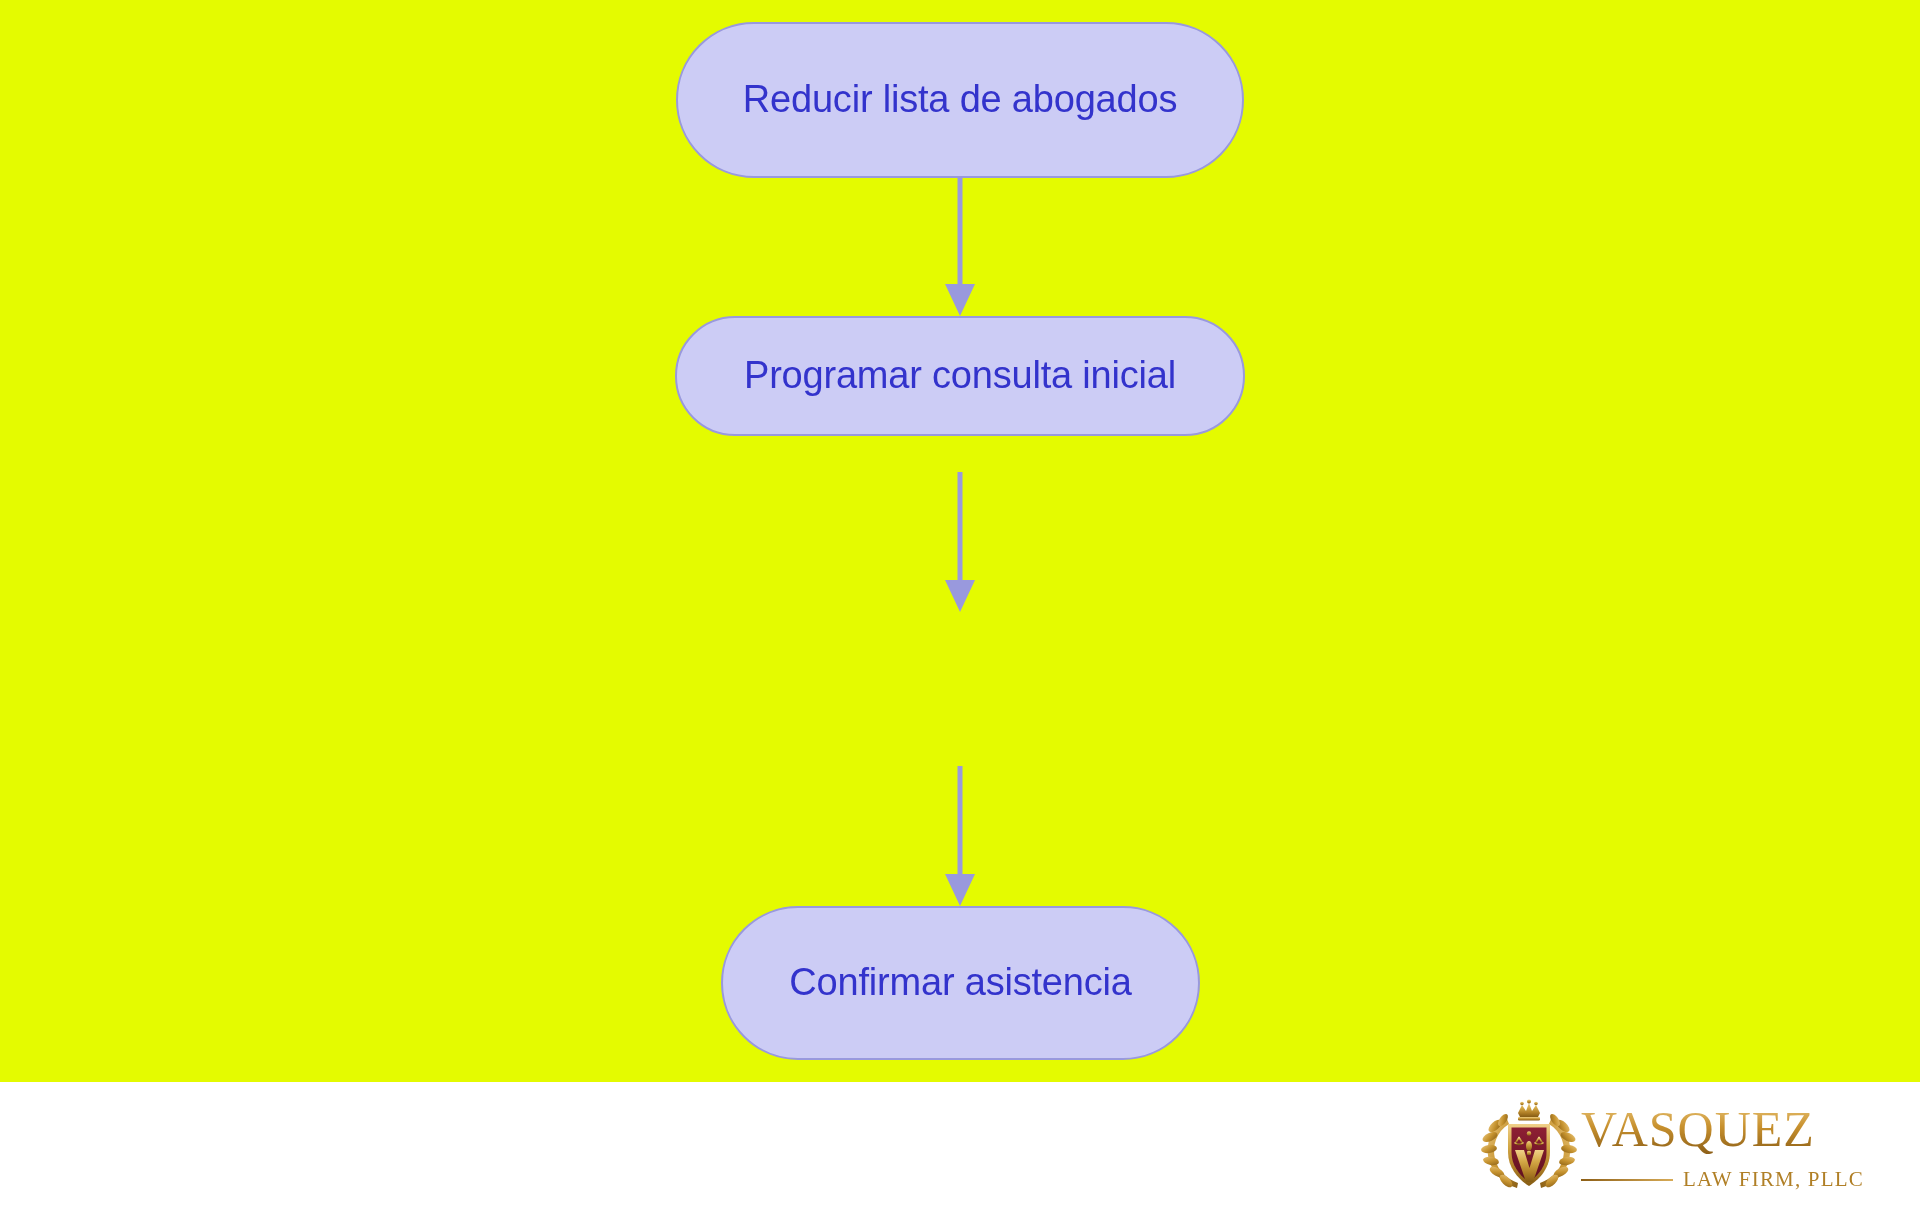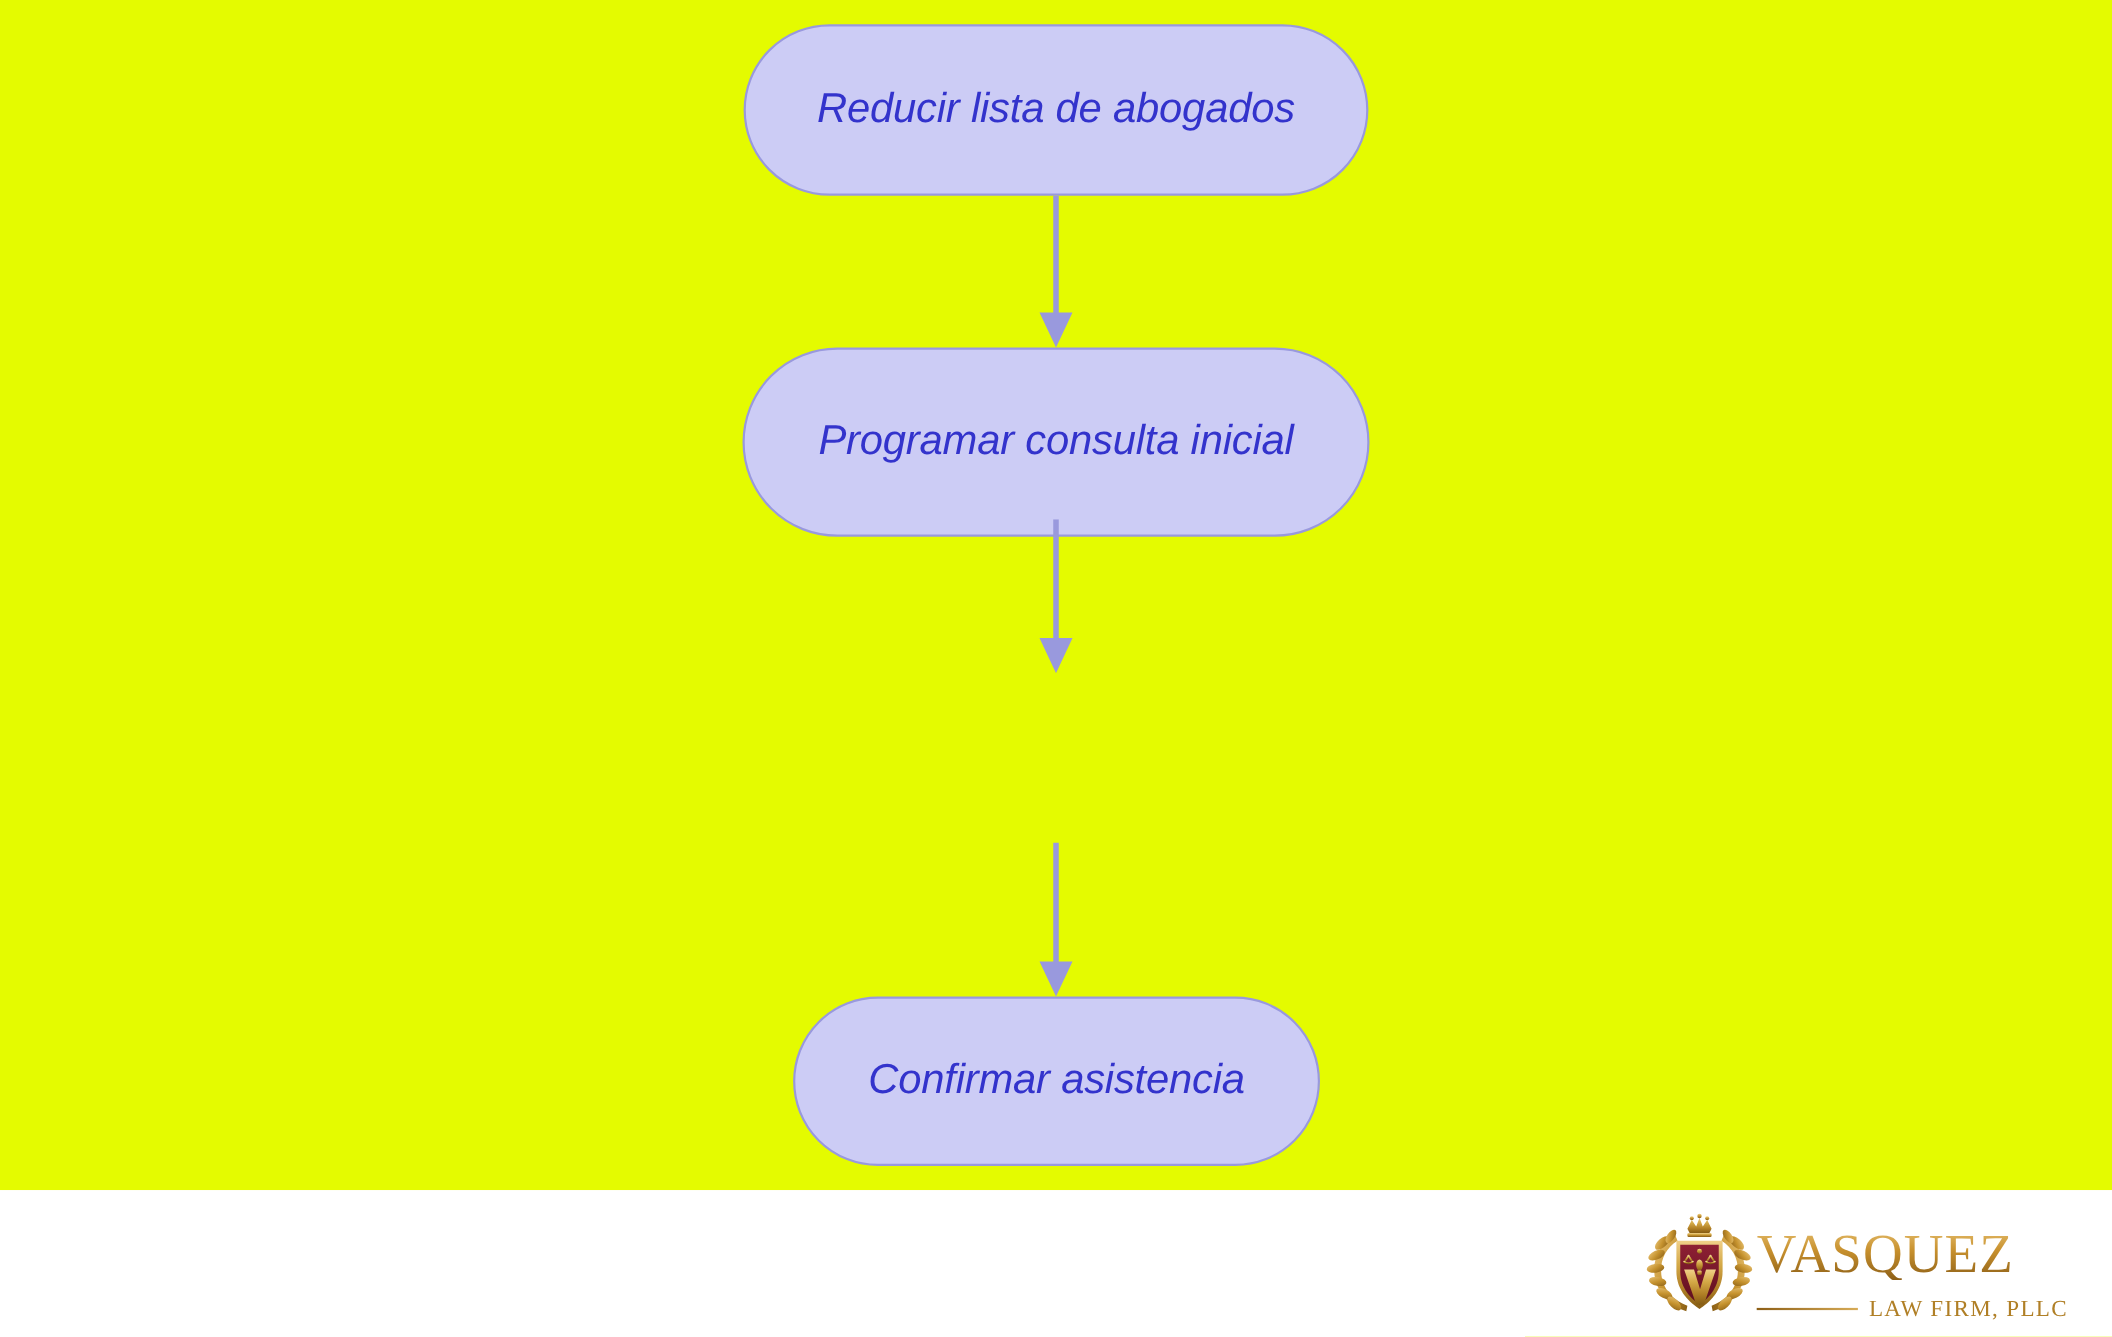--- a/index.html
+++ b/index.html
@@ -24,21 +24,20 @@
 
   
   #canvas {
     position: absolute;
     left: 0;
     top: 0;
     width: 1920px;
     height: 1082px;
     background: #e4fb00;
     overflow: hidden;
-    font-style: italic;
   }
 
   
   .node {
     position: absolute;
     box-sizing: border-box;
     background: #ccccf5;
     border: 2px solid #9999dd;
     border-radius: 999px;
     display: flex;
@@ -50,21 +49,21 @@
     color: #3333cc;
     font-family: "Liberation Sans", sans-serif;
     font-size: 38px;
     font-weight: 400;
     line-height: 1.15;
     letter-spacing: -0.2px;
     white-space: nowrap;
   }
 
   #node-1 { left: 676px; top: 22px;  width: 568px; height: 156px; }
-  #node-2 { left: 675px; top: 316px; width: 570px; height: 172px; }
+  #node-2 { left: 675px; top: 316px; width: 570px; height: 120px; }
   #node-3 { left: 703px; top: 612px; width: 515px; height: 154px; }
   #node-4 { left: 721px; top: 906px; width: 479px; height: 154px; text-align: center; }
 
   
   .connector {
     position: absolute;
     width: 40px;
   }
   .connector svg { display: block; }
 
@@ -77,25 +76,25 @@
     position: absolute;
     left: 0;
     top: 1082px;
     width: 1920px;
     height: 133px;
     background: #ffffff;
   }
 
   #logo {
     position: absolute;
-    right: 40px;
+    right: 56px;
     top: 8px;
     height: 112px;
     display: flex;
-    align-items: flex-end;
+    align-items: center;
   }
   #logo-crest { width: 104px; height: 104px; display: block; }
   #logo-wordmark {
     display: flex;
     flex-direction: column;
     align-items: flex-start;
     justify-content: center;
     padding-top: 4px;
   }
   #logo-name {

